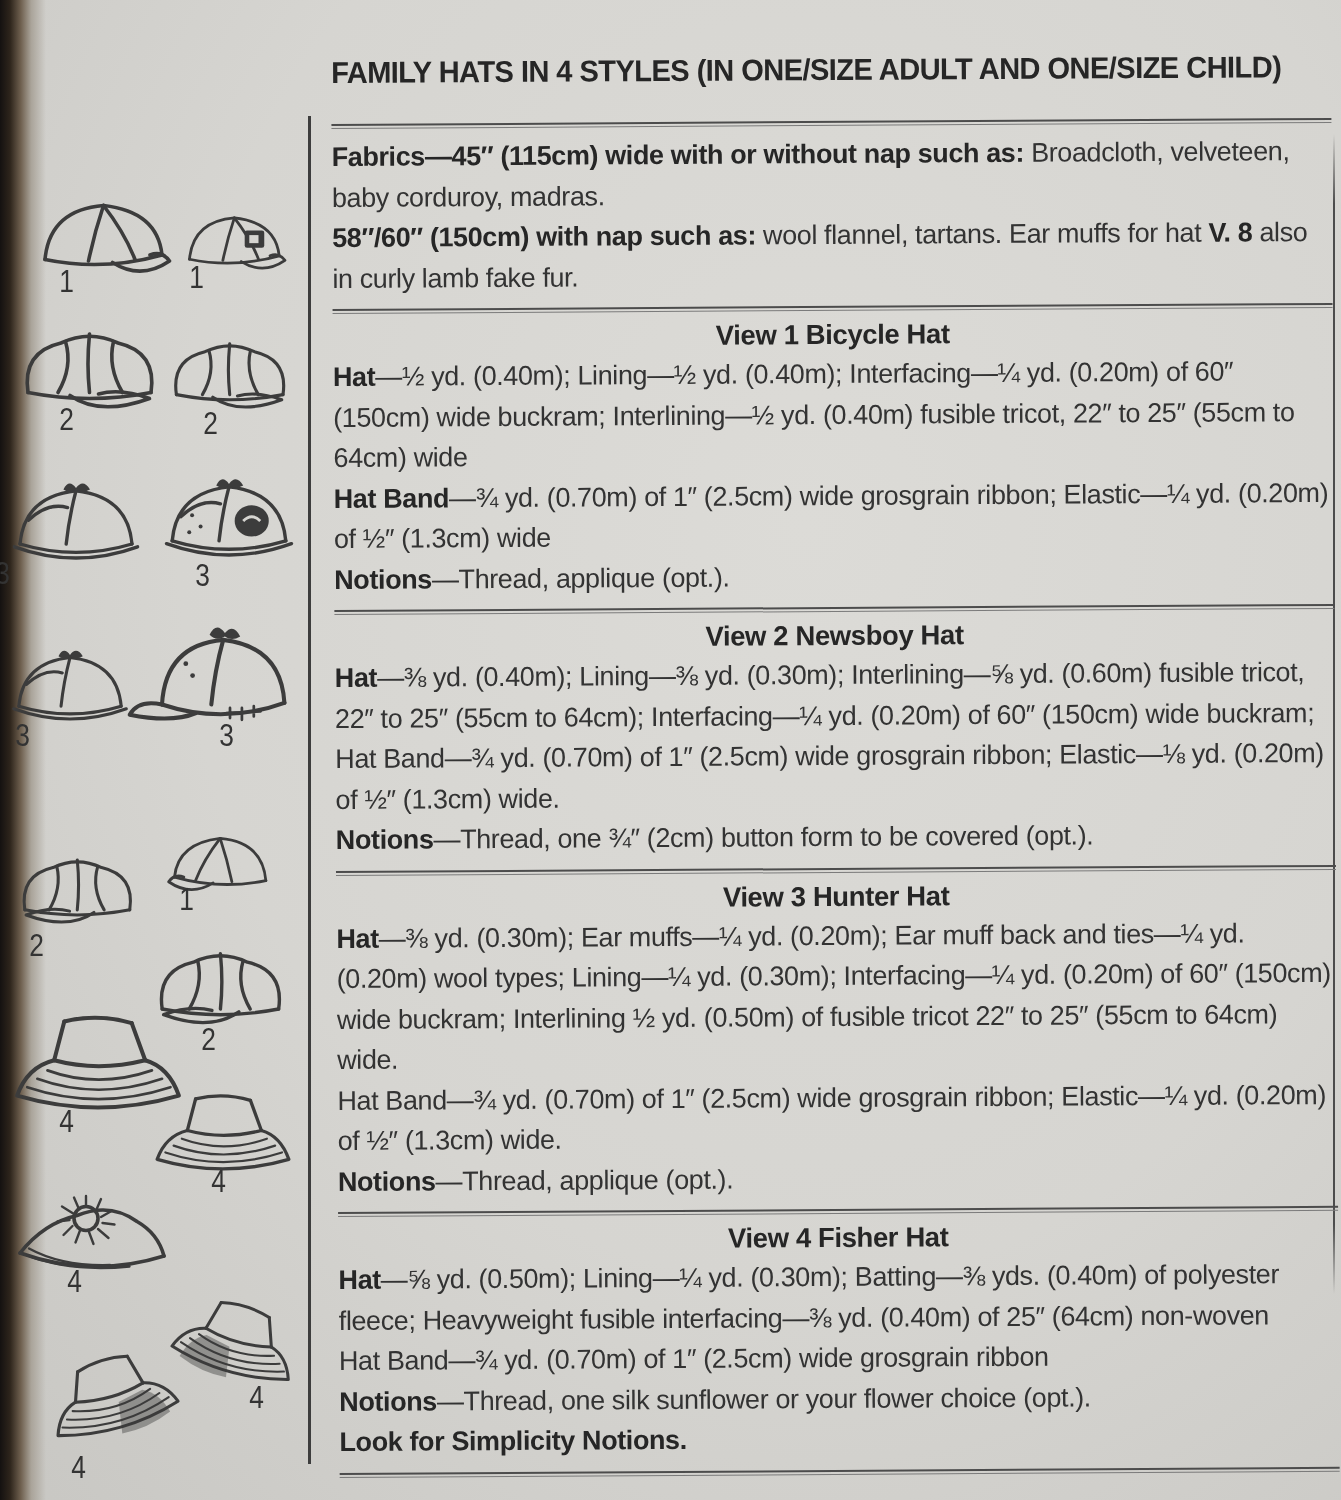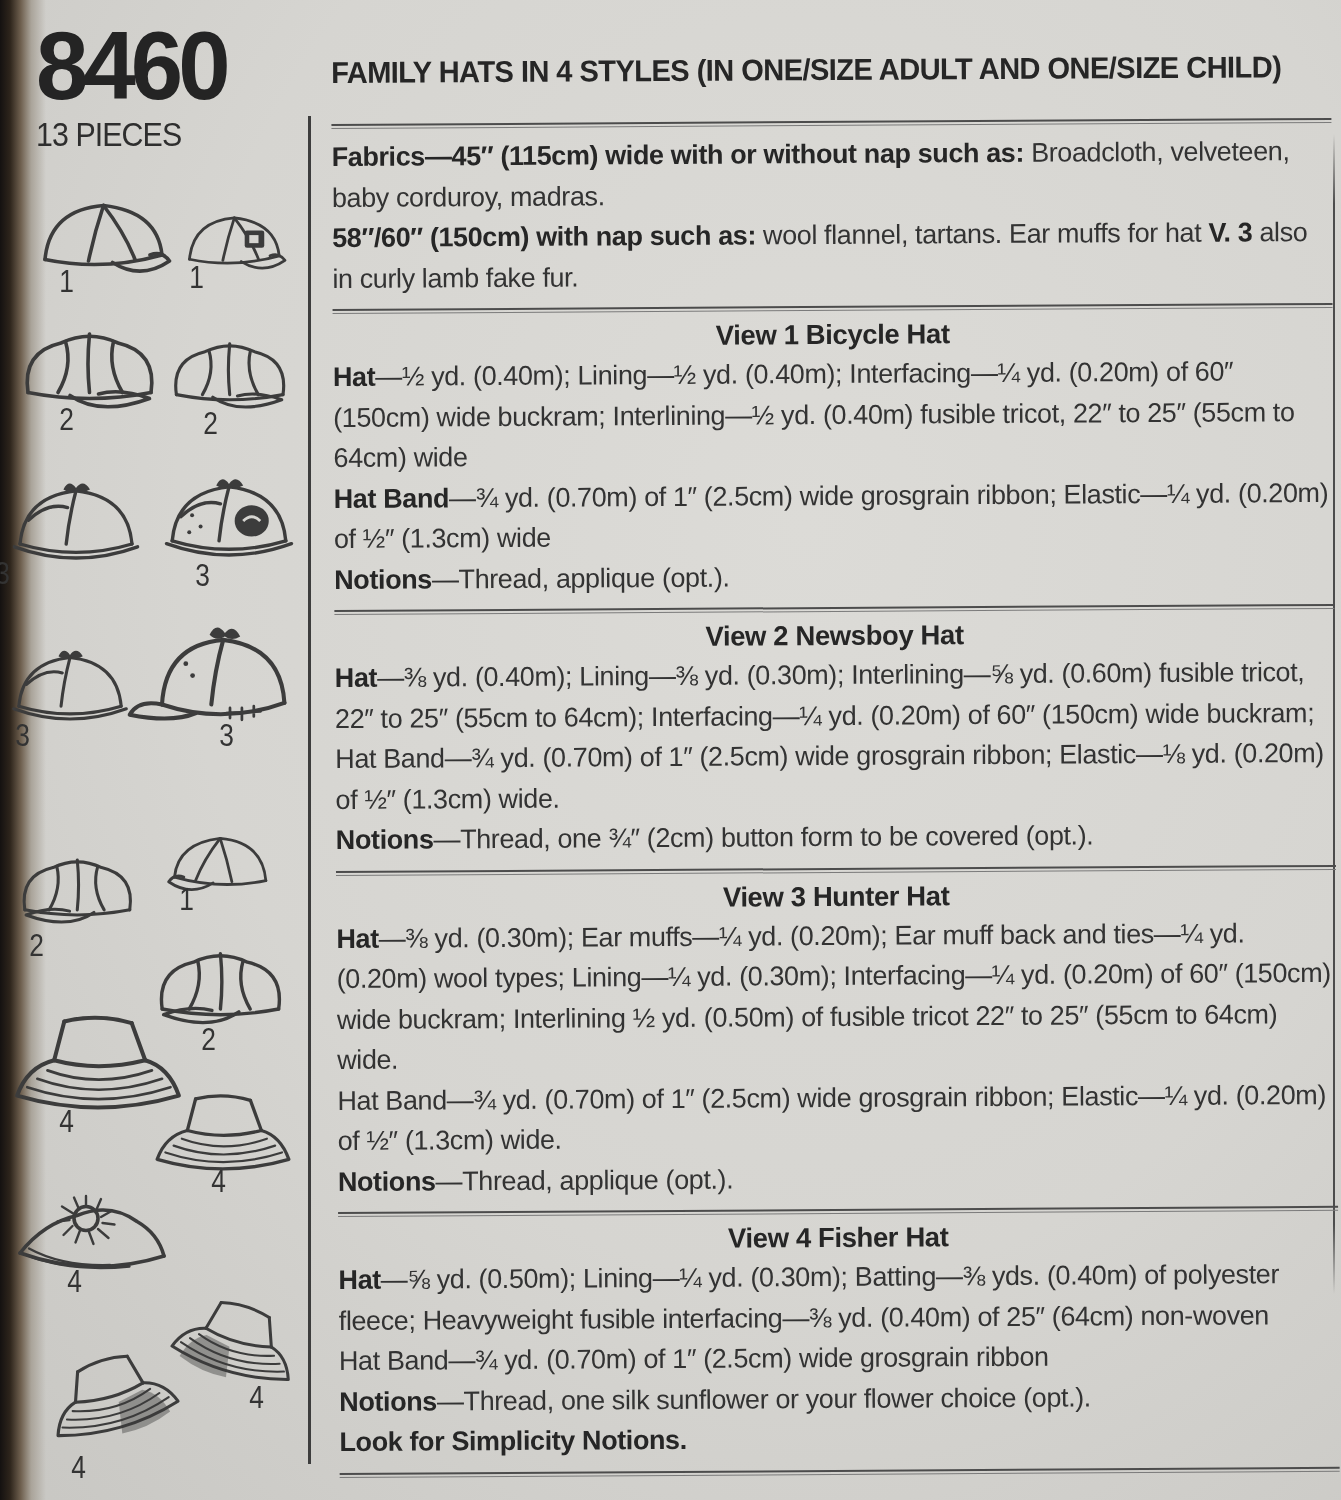--- a/index.html
+++ b/index.html
@@ -133,24 +133,20 @@
       <path class="ln thin" d="M5 51 Q35 63 75 59"></path>
       <circle class="ln" cx="46" cy="27" r="8"></circle>
       <path class="ln thin" d="M46 12 L46 19 M56 14 L53 21 M63 22 L56 26 M65 31 L57 30 M61 40 L54 34 M51 44 L48 36 M39 43 L42 35 M31 38 L37 32 M27 29 L35 28 M30 19 L38 24 M38 13 L41 20"></path>
     </g>
   </defs>
 </svg>
 
 <div class="page">
   <div class="left-edge"></div>
 
-  <div class="pattern-id">
-    <div class="pattern-number">8460</div>
-    <div class="pieces">13 PIECES</div>
-  </div>
 
   <div class="figures">
     <div class="fig" style="left:30px; top:182px; width:150px; height:110px;">
       <svg viewBox="0 0 100 70">
           <use href="#g-bicycle"></use>
         </svg>
       <span class="fig-label" style="left:28px; top:82px;">1</span>
     </div>
     <div class="fig" style="left:178px; top:198px; width:115px; height:88px;">
       <svg viewBox="0 0 100 70">
@@ -247,21 +243,21 @@
   <div class="vdivider"></div>
   <div class="rborder"></div>
 
   <div class="content">
     <div class="doc-title">FAMILY HATS IN 4 STYLES (IN ONE/SIZE ADULT AND ONE/SIZE CHILD)</div>
 
     <div class="rule"></div>
 
     <div>
       <p class="body-p"><span class="lead">Fabrics—45″ (115cm) wide with or without nap such as:</span><span> Broadcloth, velveteen, baby corduroy, madras.</span></p>
-      <p class="body-p"><span class="lead">58″/60″ (150cm) with nap such as:</span><span> wool flannel, tartans. Ear muffs for hat </span><span class="lead">V. 3</span><span> also in curly lamb fake fur.</span></p>
+      <p class="body-p"><span class="lead">58″/60″ (150cm) with nap such as:</span><span> wool flannel, tartans. Ear muffs for hat </span><span class="lead">V. 8</span><span> also in curly lamb fake fur.</span></p>
     </div>
 
     <div class="rule"></div>
 
     <div>
       <div class="section-h">View 1 Bicycle Hat</div>
       <p class="body-p"><span class="lead">Hat</span><span>—½ yd. (0.40m); Lining—½ yd. (0.40m); Interfacing—¼ yd. (0.20m) of 60″ (150cm) wide buckram; Interlining—½ yd. (0.40m) fusible tricot, 22″ to 25″ (55cm to 64cm) wide</span></p>
       <p class="body-p"><span class="lead">Hat Band</span><span>—¾ yd. (0.70m) of 1″ (2.5cm) wide grosgrain ribbon; Elastic—¼ yd. (0.20m) of ½″ (1.3cm) wide</span></p>
       <p class="body-p"><span class="lead">Notions</span><span>—Thread, applique (opt.).</span></p>
     </div>

